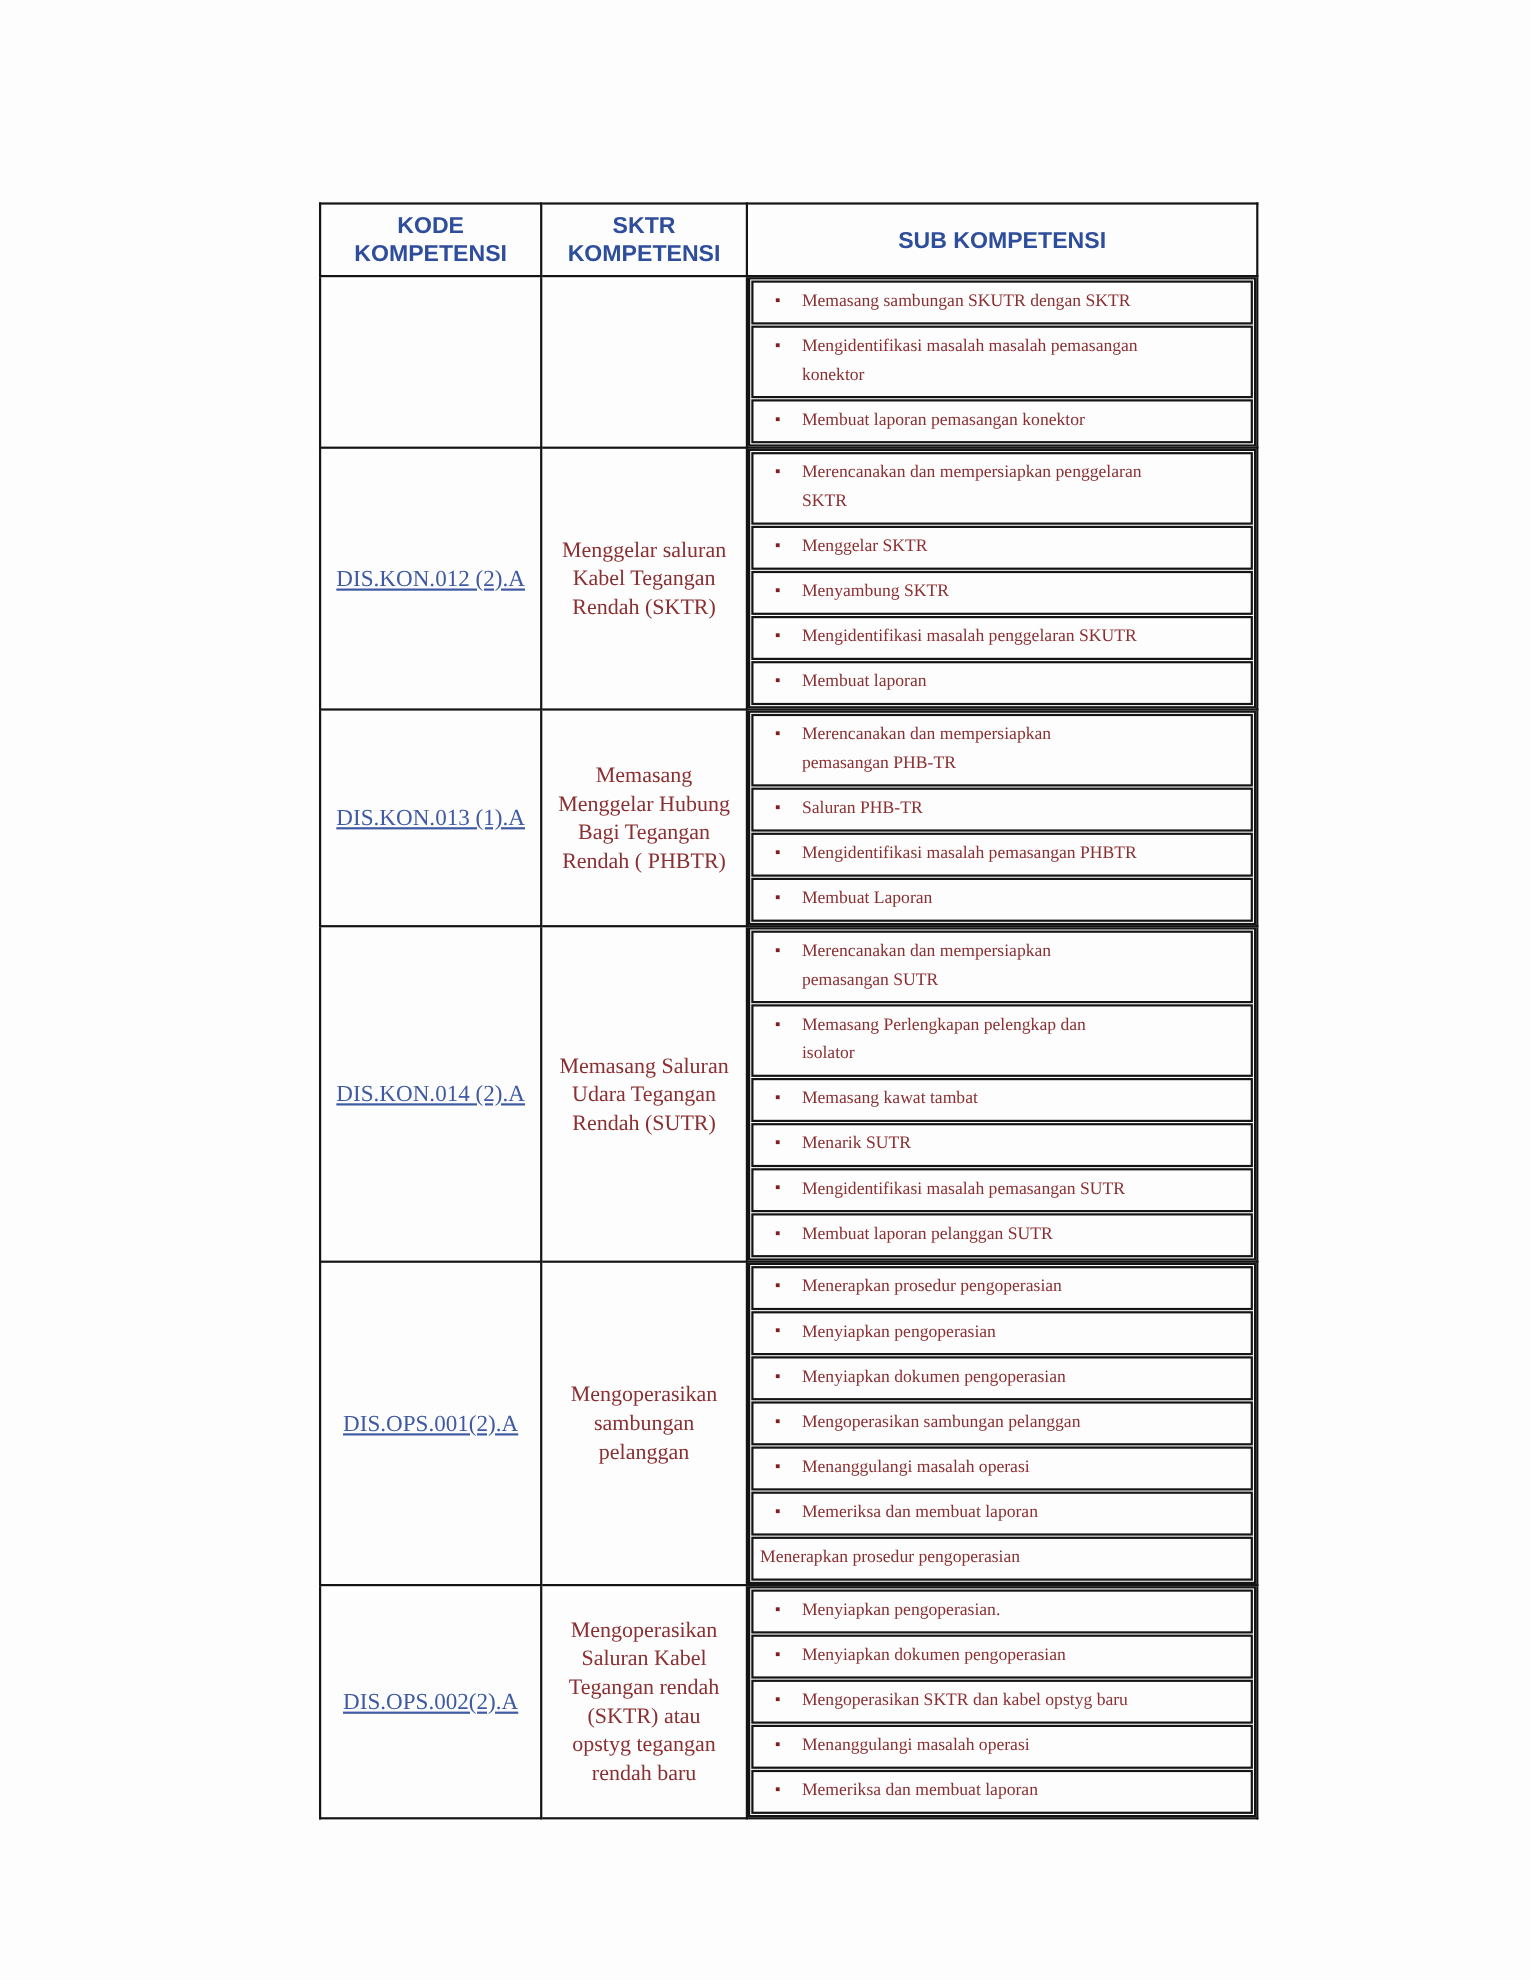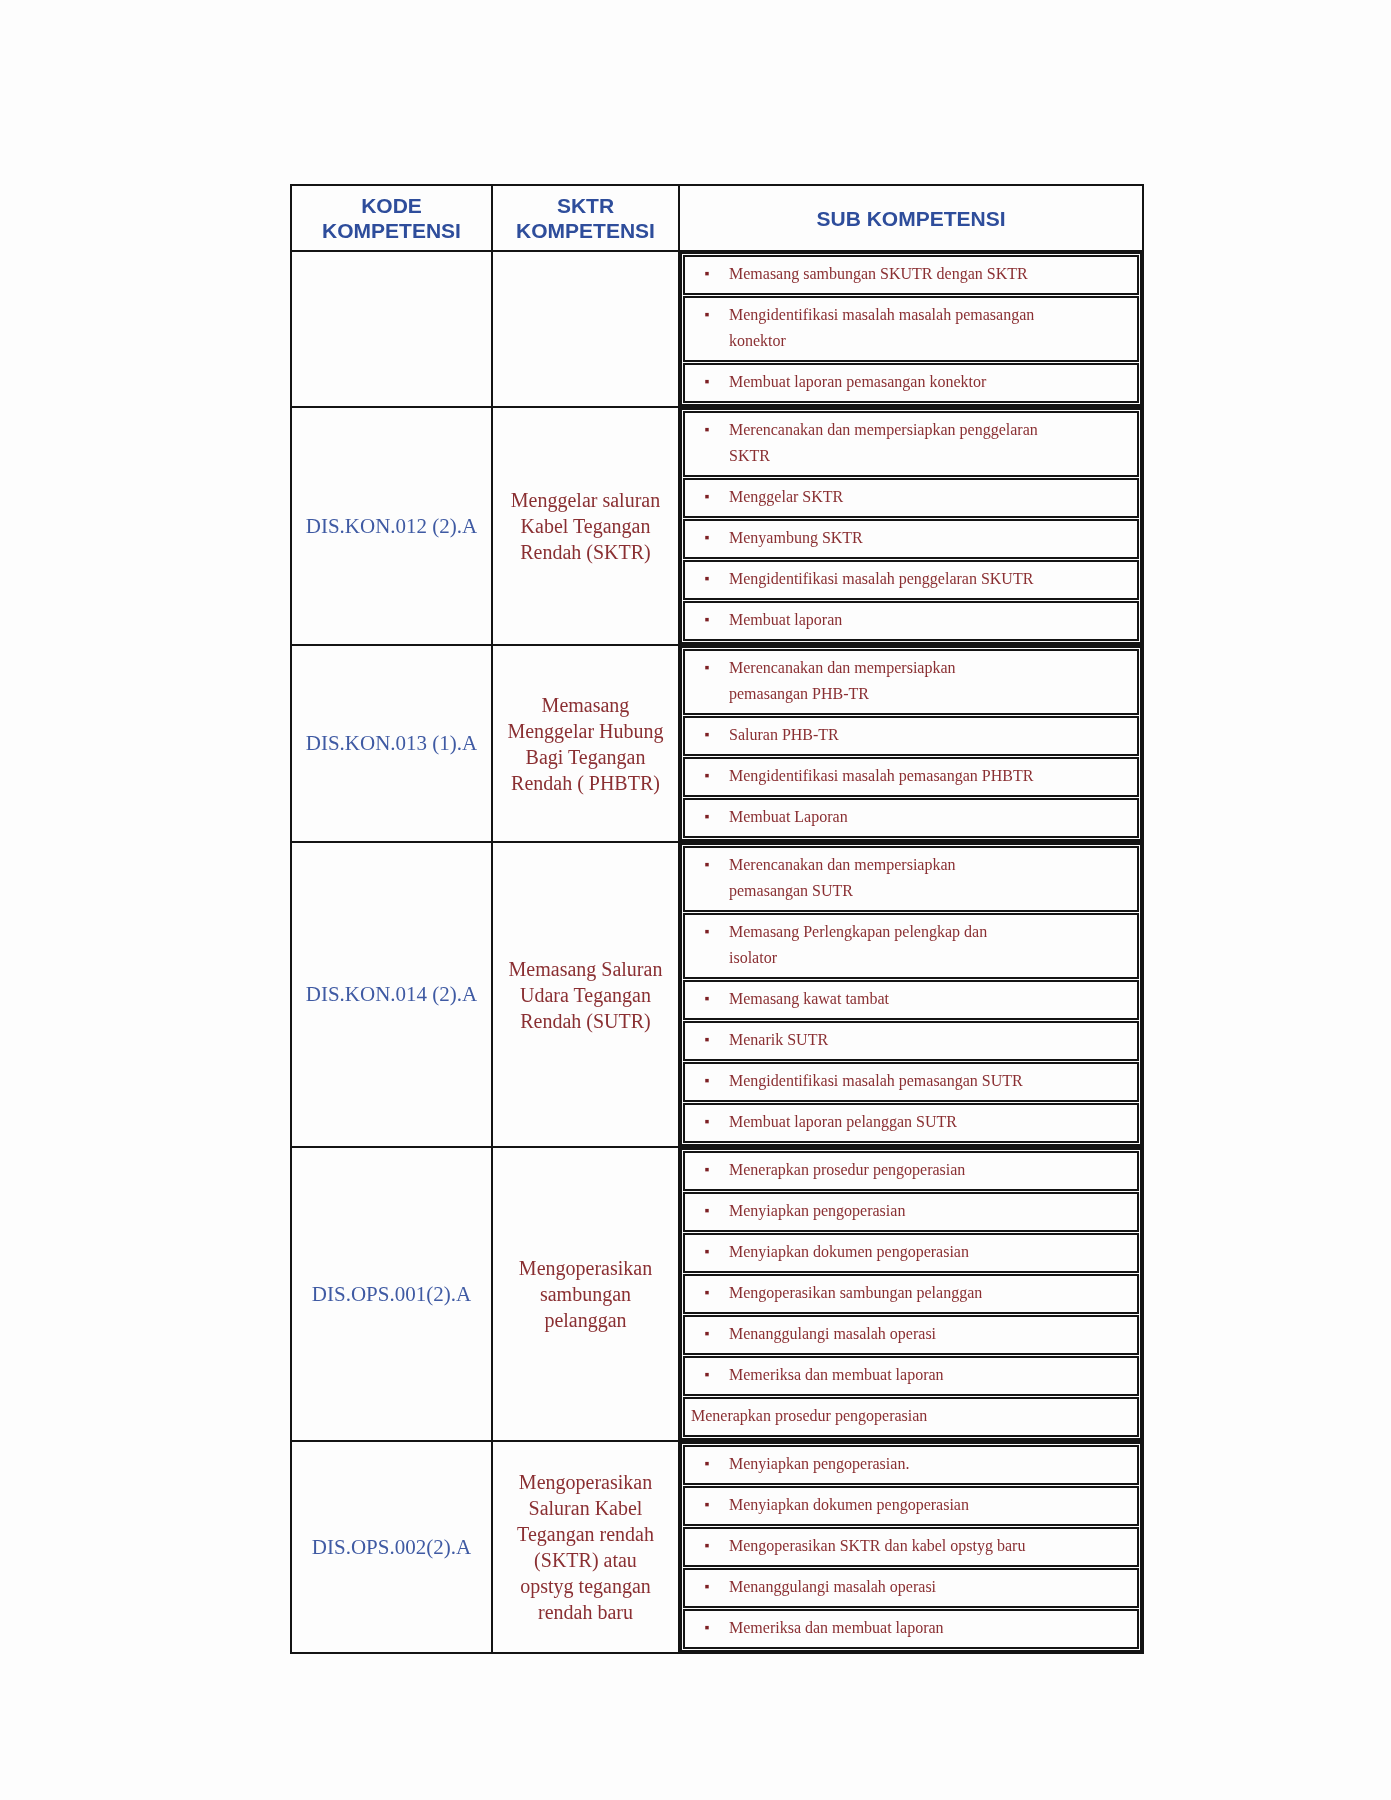--- a/index.html
+++ b/index.html
@@ -53,20 +53,21 @@
   tbody tr:nth-child(3) { height: 160px; }
   tbody tr:nth-child(4) { height: 240px; }
   tbody tr:nth-child(5) { height: 250px; }
   tbody tr:nth-child(6) { height: 178px; }
 
   td.code-cell {
     font-size: 21px;
     color: var(--code-blue, #3f5aa3);
     text-align: center;
     padding: 4px 6px;
+    text-decoration: underline;
   }
   td.title-cell {
     font-size: 20px;
     line-height: 26px;
     color: var(--maroon, #8a2f32);
     text-align: center;
     padding: 4px 4px 4px 12px;
     white-space: pre-line;
   }
   td.subs-cell {

